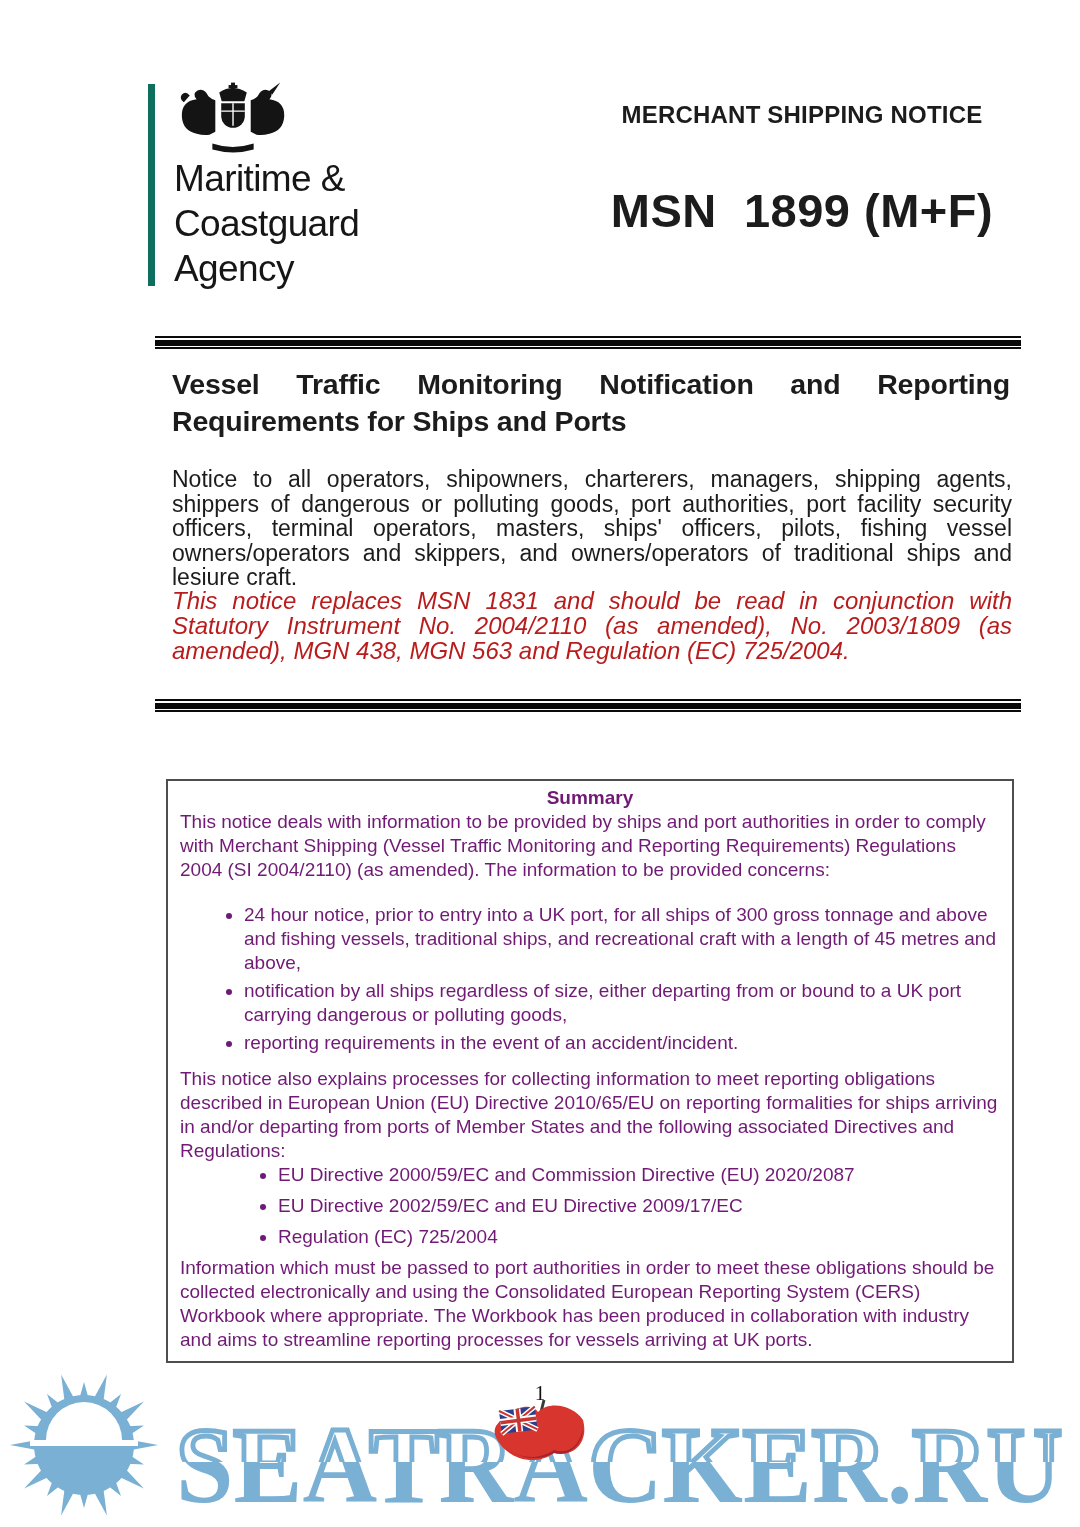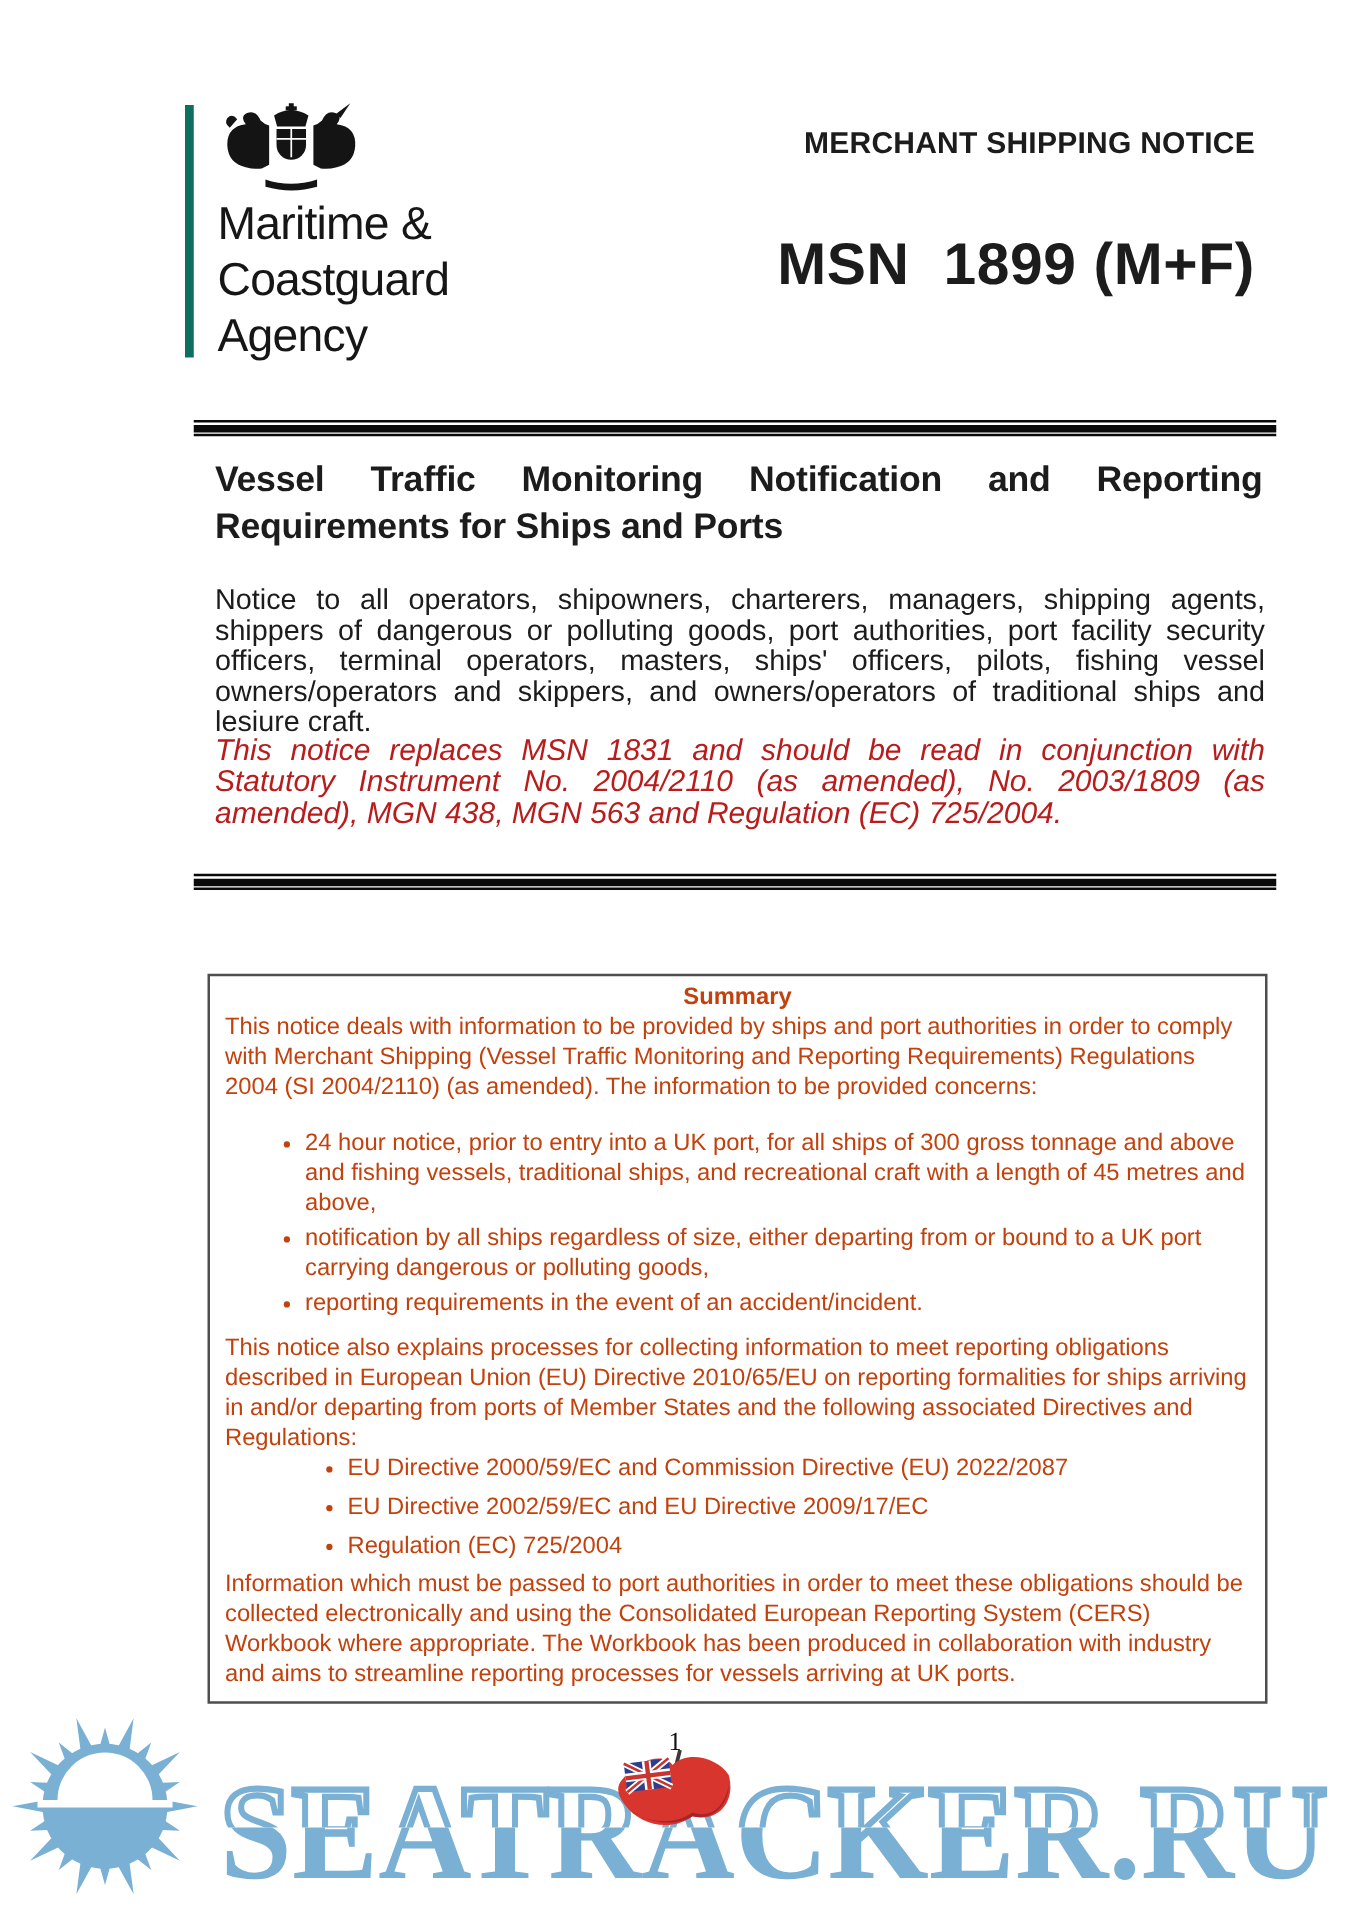--- a/index.html
+++ b/index.html
@@ -6,38 +6,38 @@
   .page{
     position:relative;width:1080px;height:1527px;background:#fff;overflow:hidden;
     font-family:"Liberation Sans",sans-serif;color:var(--ink,#1c1c1c);
   }
   
   .logo{position:absolute;left:148px;top:80px;width:320px;height:210px;}
   .logo-bar{position:absolute;left:0;top:4px;width:7px;height:202px;background:var(--teal,#0e6f5e);}
   .crest{position:absolute;left:27px;top:2px;width:118px;height:72px;}
   .logo-name{position:absolute;left:26px;top:76px;font-size:37px;line-height:45px;letter-spacing:-0.6px;color:#161616;white-space:nowrap;}
   
-  .header-right{position:absolute;left:600px;top:101px;width:404px;text-align:right;}
+  .header-right{position:absolute;left:600px;top:101px;width:404px;text-align:center;}
   .notice-type{font-size:24px;font-weight:bold;letter-spacing:0.2px;white-space:nowrap;}
   .msn-number{margin-top:54px;font-size:47px;font-weight:bold;letter-spacing:0.5px;white-space:pre;}
   
   .rule{position:absolute;left:155px;width:866px;height:14px;}
   .rule::before{content:"";display:block;height:2px;background:#0a0a0a;margin-bottom:2px;}
   .rule .bar{height:6px;background:#0a0a0a;}
   .rule::after{content:"";display:block;height:2px;background:#0a0a0a;margin-top:1px;}
   .rule1{top:336px;}
   .rule2{top:699px;}
   
   .doc-title{position:absolute;left:172px;top:366px;width:838px;font-size:28.5px;font-weight:bold;line-height:37px;text-align:justify;letter-spacing:-0.2px;}
   .notice-to{position:absolute;left:172px;top:467px;width:840px;font-size:23px;font-weight:normal;line-height:24.5px;text-align:justify;}
   .replaces{position:absolute;left:172px;top:588px;width:840px;font-size:24px;font-style:italic;line-height:25px;text-align:justify;color:#b91c1c;}
   
   .summary-box{
     position:absolute;left:166px;top:779px;width:848px;height:584px;box-sizing:border-box;
-    border:2px solid #4e4e4e;padding:5px 12px 0 12px;font-size:19px;line-height:24px;color:#c2410c;
+    border:2px solid #4e4e4e;padding:5px 12px 0 12px;font-size:19px;line-height:24px;color:#701a75;
   }
   .summary-heading{text-align:center;font-weight:bold;}
   .summary-box p{margin:0;}
   .sb-intro{margin-top:1px;}
   .sb-para2{margin-top:22px;}
   .sb-para3{margin-top:24px;}
   ul.sb-bullets{margin:21px 0 12px 0;padding-left:64px;}
   ul.sb-bullets li{margin-bottom:4px;}
   ul.sb-directives{margin:0;padding-left:98px;}
   ul.sb-directives li{margin-bottom:7px;}
@@ -108,21 +108,21 @@
   <div class="summary-box">
     <div class="summary-heading">Summary</div>
     <p class="sb-intro">This notice deals with information to be provided by ships and port authorities in order to comply with Merchant Shipping (Vessel Traffic Monitoring and Reporting Requirements) Regulations 2004 (SI 2004/2110) (as amended). The information to be provided concerns:</p>
     <ul class="sb-bullets">
       <li>24 hour notice, prior to entry into a UK port, for all ships of 300 gross tonnage and above and fishing vessels, traditional ships, and recreational craft with a length of 45 metres and above,</li>
       <li>notification by all ships regardless of size, either departing from or bound to a UK port carrying dangerous or polluting goods,</li>
       <li>reporting requirements in the event of an accident/incident.</li>
     </ul>
     <p class="sb-para2">This notice also explains processes for collecting information to meet reporting obligations described in European Union (EU) Directive 2010/65/EU on reporting formalities for ships arriving in and/or departing from ports of Member States and the following associated Directives and Regulations:</p>
     <ul class="sb-directives">
-      <li>EU Directive 2000/59/EC and Commission Directive (EU) 2022/2087</li>
+      <li>EU Directive 2000/59/EC and Commission Directive (EU) 2020/2087</li>
       <li>EU Directive 2002/59/EC and EU Directive 2009/17/EC</li>
       <li>Regulation (EC) 725/2004</li>
     </ul>
     <p class="sb-para3">Information which must be passed to port authorities in order to meet these obligations should be collected electronically and using the Consolidated European Reporting System (CERS) Workbook where appropriate. The Workbook has been produced in collaboration with industry and aims to streamline reporting processes for vessels arriving at UK ports.</p>
   </div>
 
   <div class="page-num">1</div>
 
   <div class="watermark">
     <svg class="wm-sun" viewBox="0 0 170 155">

